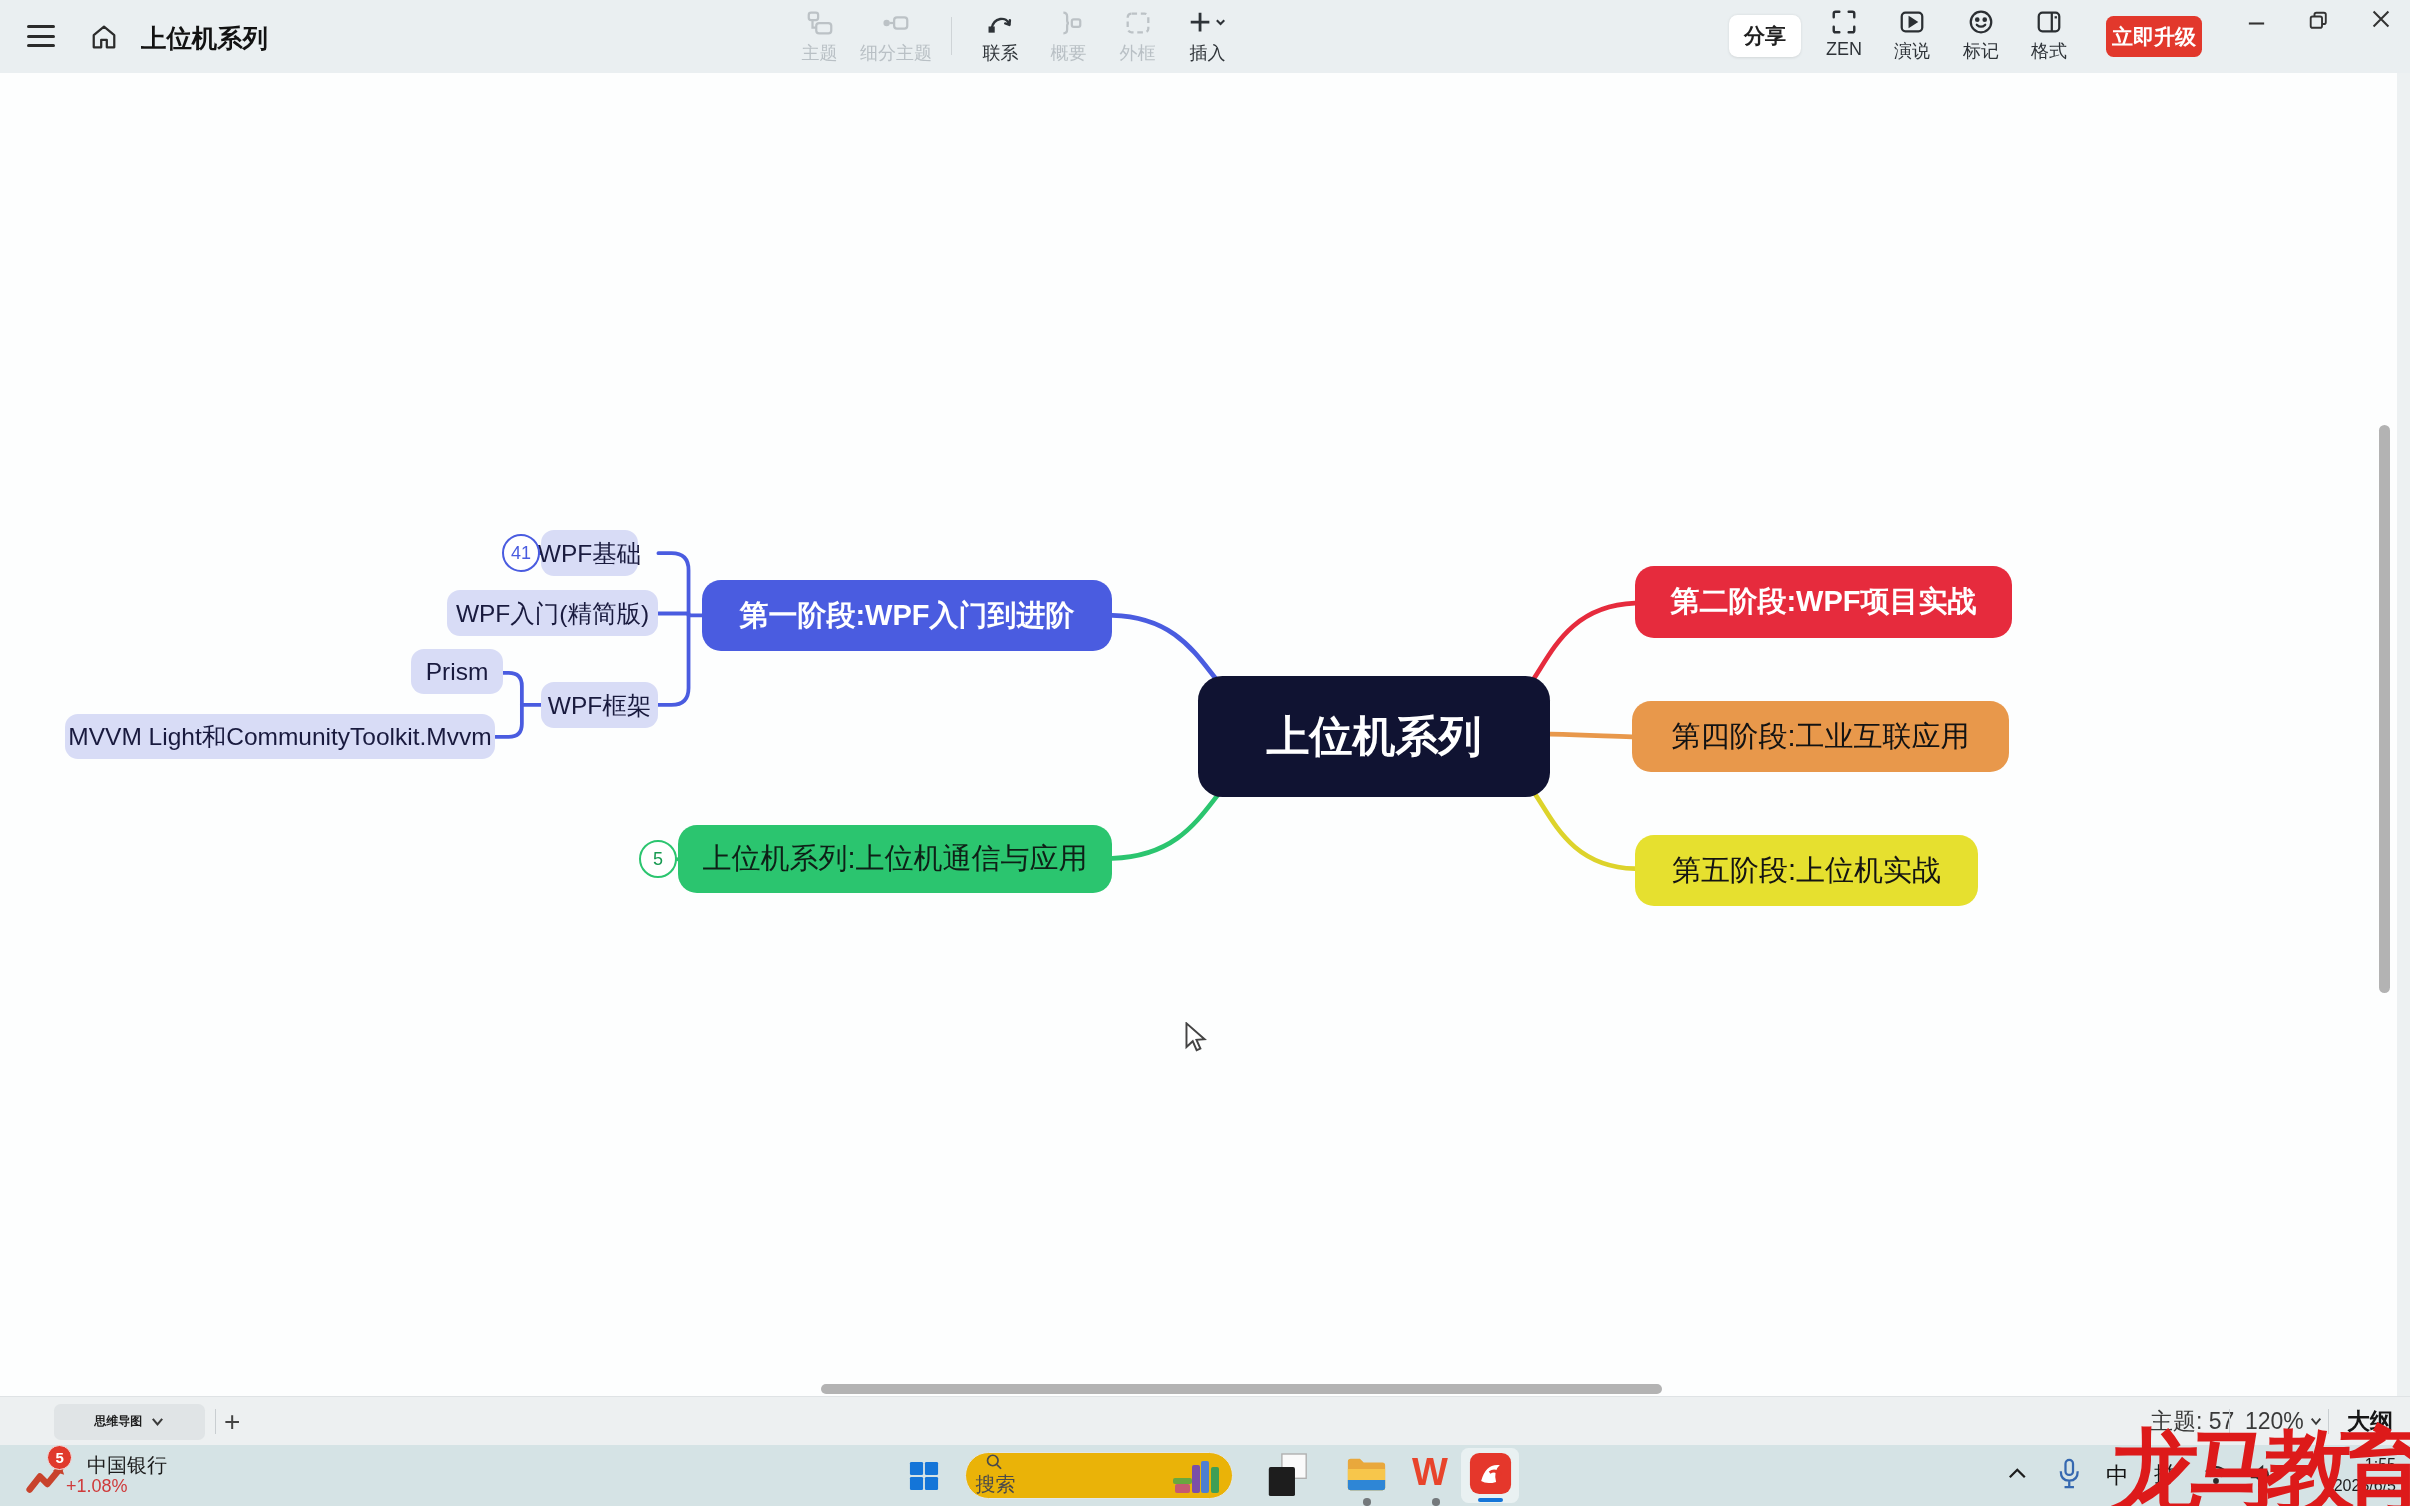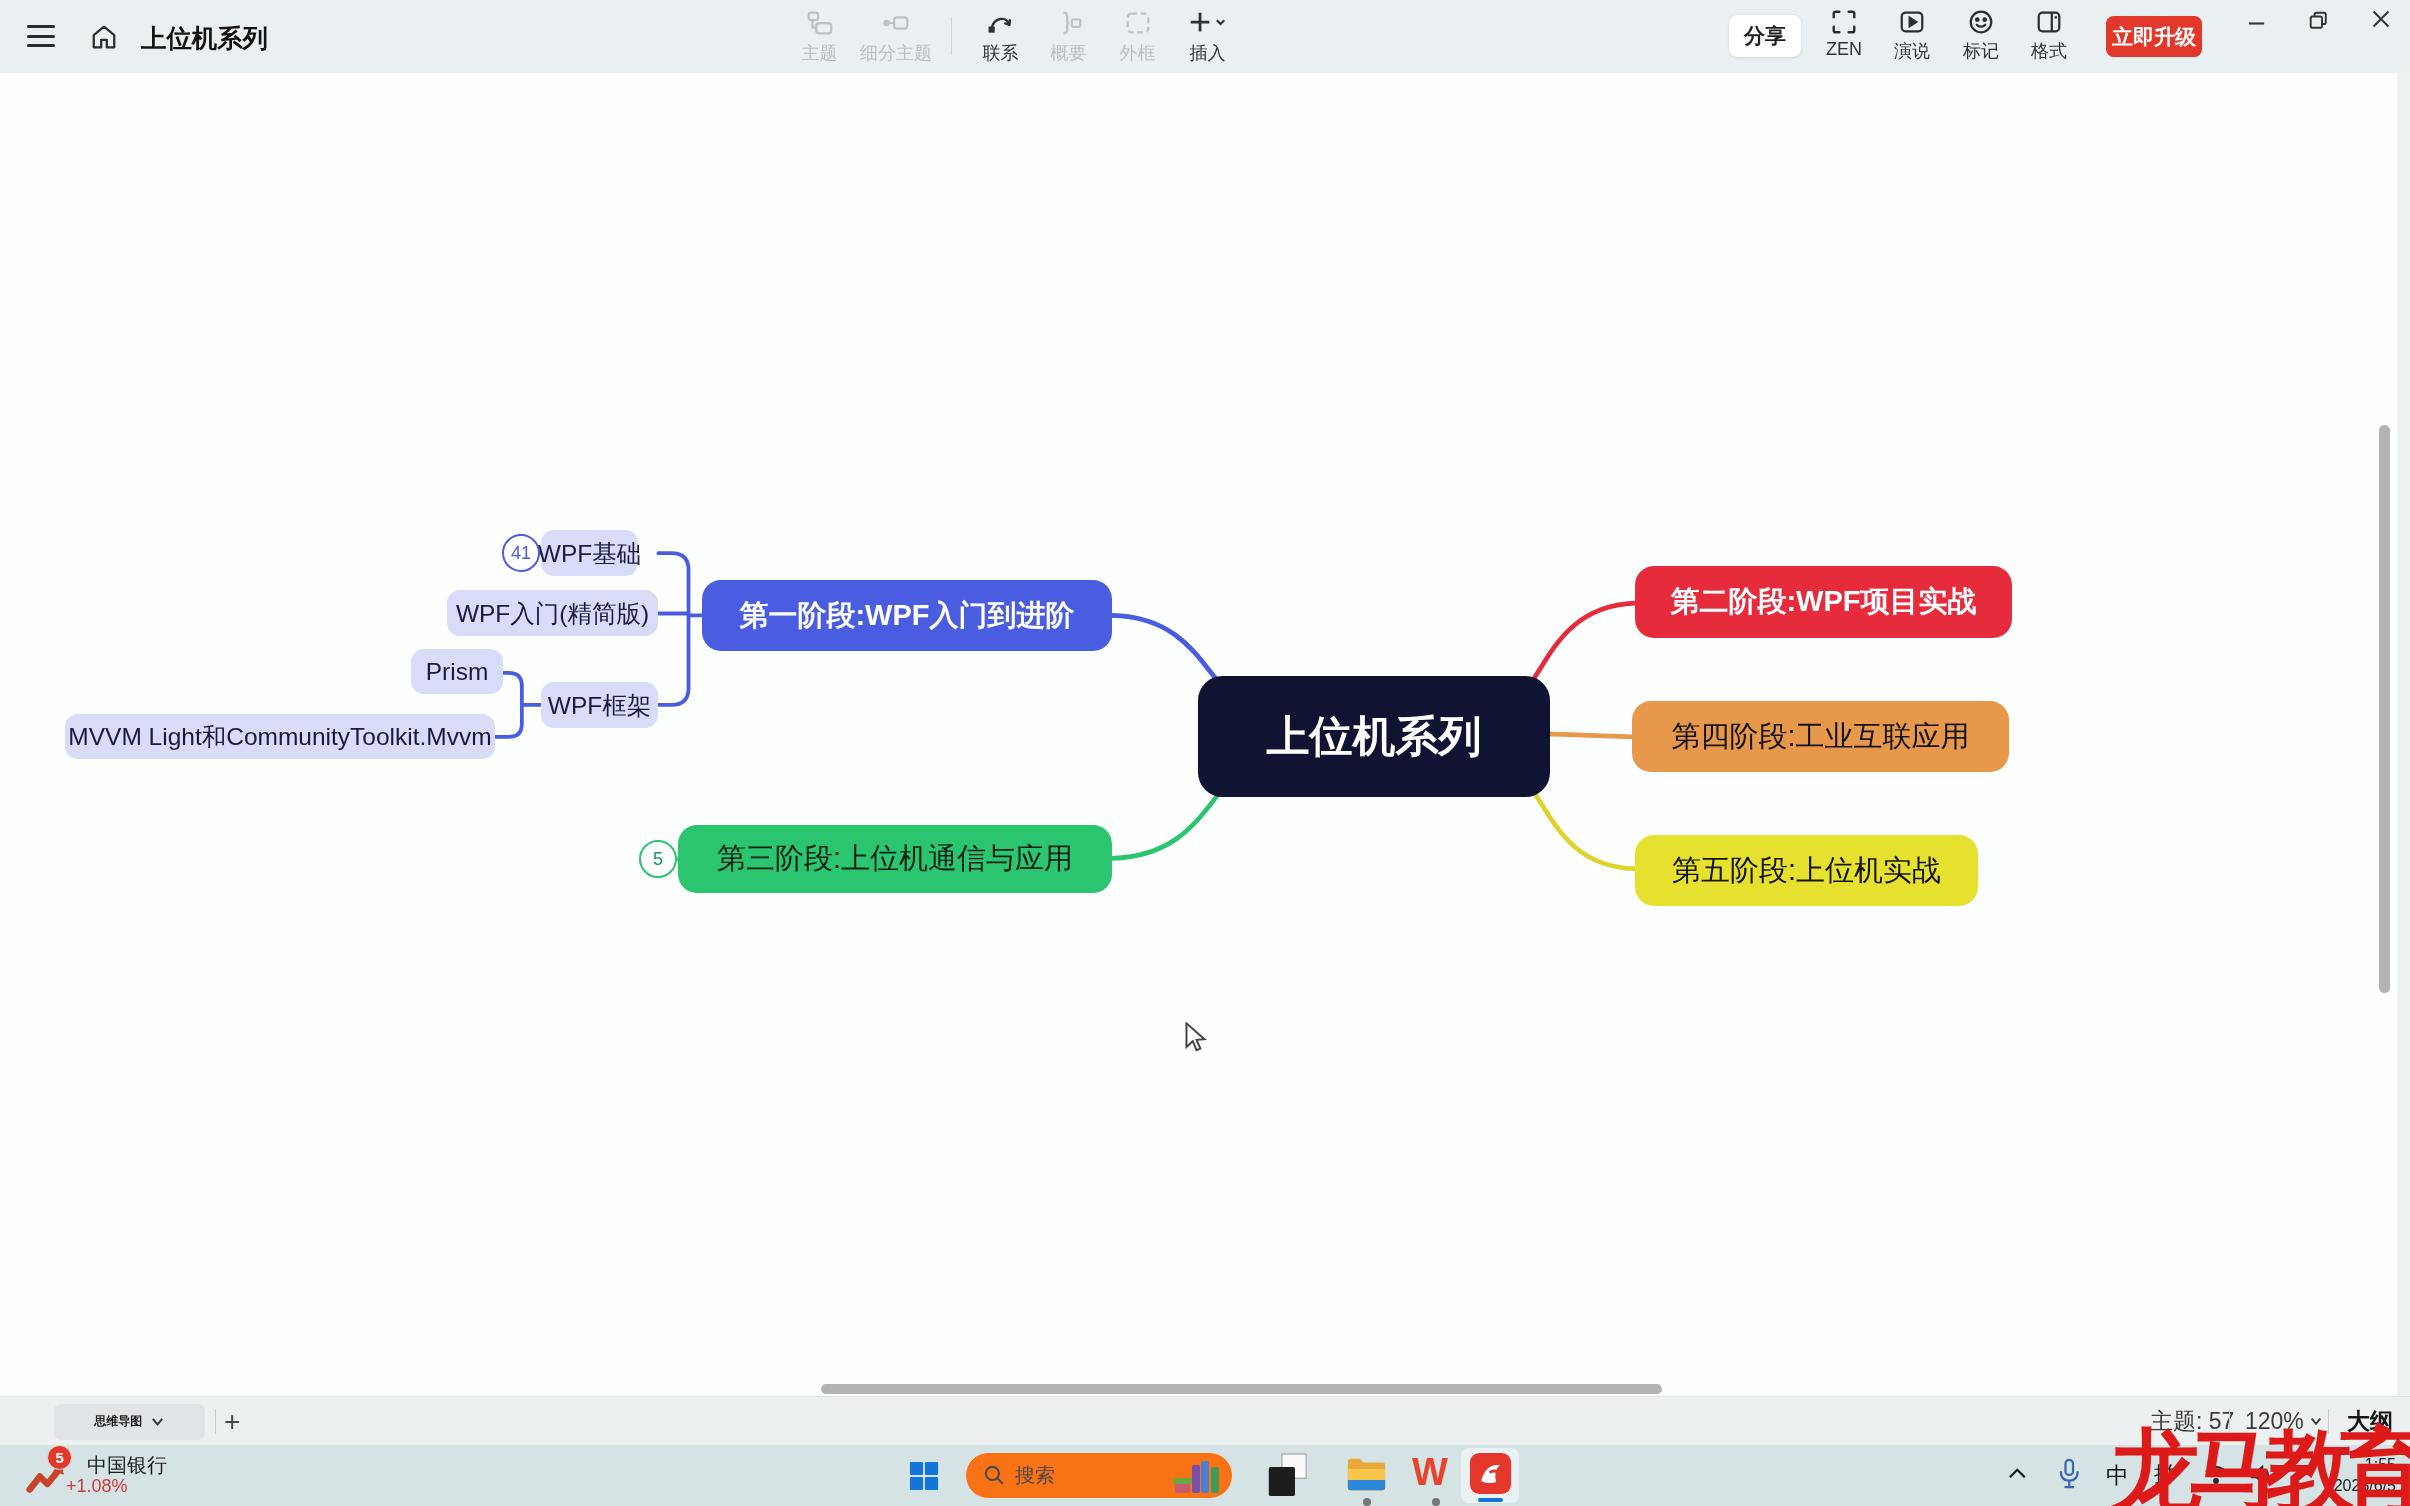--- a/index.html
+++ b/index.html
@@ -60,21 +60,21 @@
   .sb-div { position:absolute; top:12.2px; width:0.9px; height:24.5px; background:#c9ced1; }
   .sb-right { position:absolute; top:0; height:49px; display:flex; align-items:center; font-size:23px; color:#3a3a3a; }
 
   
   .taskbar { position:absolute; left:0; top:1445px; width:2411px; height:61px; background:#d5e3e5; z-index:20; }
   .stock-name { position:absolute; left:87px; top:6.6px; font-size:20px; color:#1c1c1c; }
   .stock-change { position:absolute; left:66px; top:31px; font-size:18px; color:#cf3a3a; }
   .stock-badge { position:absolute; left:47px; top:0px; width:25.4px; height:25.4px; border-radius:50%; background:#e0392c;
     border:1.9px solid #f3dede; color:#fff; font-size:15px; font-weight:700; display:flex; align-items:center; justify-content:center; }
   .search-pill { position:absolute; left:965px; top:6.6px; width:268px; height:47px; border-radius:23.5px;
-    background:#f97316; border:0.9px solid #e2e7e9; display:flex; align-items:center; }
+    background:#eab308; border:0.9px solid #e2e7e9; display:flex; align-items:flex-start;flex-direction:column; }
   .search-text { font-size:20px; color:#4a4a4a; margin-left:9.4px; }
   .books { position:absolute; right:5.6px; top:4.7px; width:53px; height:38px; }
   .books i { position:absolute; bottom:1.9px; border-radius:1.9px; }
   .task-dot { position:absolute; width:7.5px; height:7.5px; border-radius:50%; background:#74797c; top:53px; }
   .active-app { position:absolute; left:1461px; top:2.8px; width:58px; height:55px; background:#e9f1f2; border-radius:7.5px; }
   .active-underline { position:absolute; left:17px; top:50px; width:24.5px; height:4.7px; border-radius:2.8px; background:#1475d8; }
   .tray-txt { position:absolute; top:15px; font-size:22.6px; color:#141414; }
   .clock { position:absolute; right:15px; top:8.5px; text-align:right; font-size:16px; color:#1c1c1c; line-height:21px; }
   .watermark { position:absolute; right:-5.6px; top:1411px; z-index:50; font-size:89px; font-weight:900;
     letter-spacing:-13px; color:#dd1a1a; white-space:nowrap; }
@@ -208,21 +208,21 @@
       <path d="M 534 637 H 540 Q 554 637 554 651 V 691 Q 554 705 540 705 H 526"></path>
       <path d="M 554 671 H 575"></path>
       <path d="M 572 510 H 577"></path>
     </g>
     <path d="M 716 835 H 722" stroke="#2bc56f" stroke-width="4" fill="none"></path>
   </svg>
 
   <div class="node root-node">上位机系列</div>
   <div class="node n-stage1">第一阶段:WPF入门到进阶</div>
   <div class="node n-stage2">第二阶段:WPF项目实战</div>
-  <div class="node n-stage3">第三阶段:上位机通信与应用</div>
+  <div class="node n-stage3">上位机系列:上位机通信与应用</div>
   <div class="node n-stage4">第四阶段:工业互联应用</div>
   <div class="node n-stage5">第五阶段:上位机实战</div>
   <div class="node child n-wpfbasic">WPF基础</div>
   <div class="node child n-wpfintro">WPF入门(精简版)</div>
   <div class="node child n-wpfframe">WPF框架</div>
   <div class="node child n-prism">Prism</div>
   <div class="node child n-mvvm">MVVM Light和CommunityToolkit.Mvvm</div>
 
   <div class="badge badge-41">41</div>
   <div class="badge badge-5">5</div>

